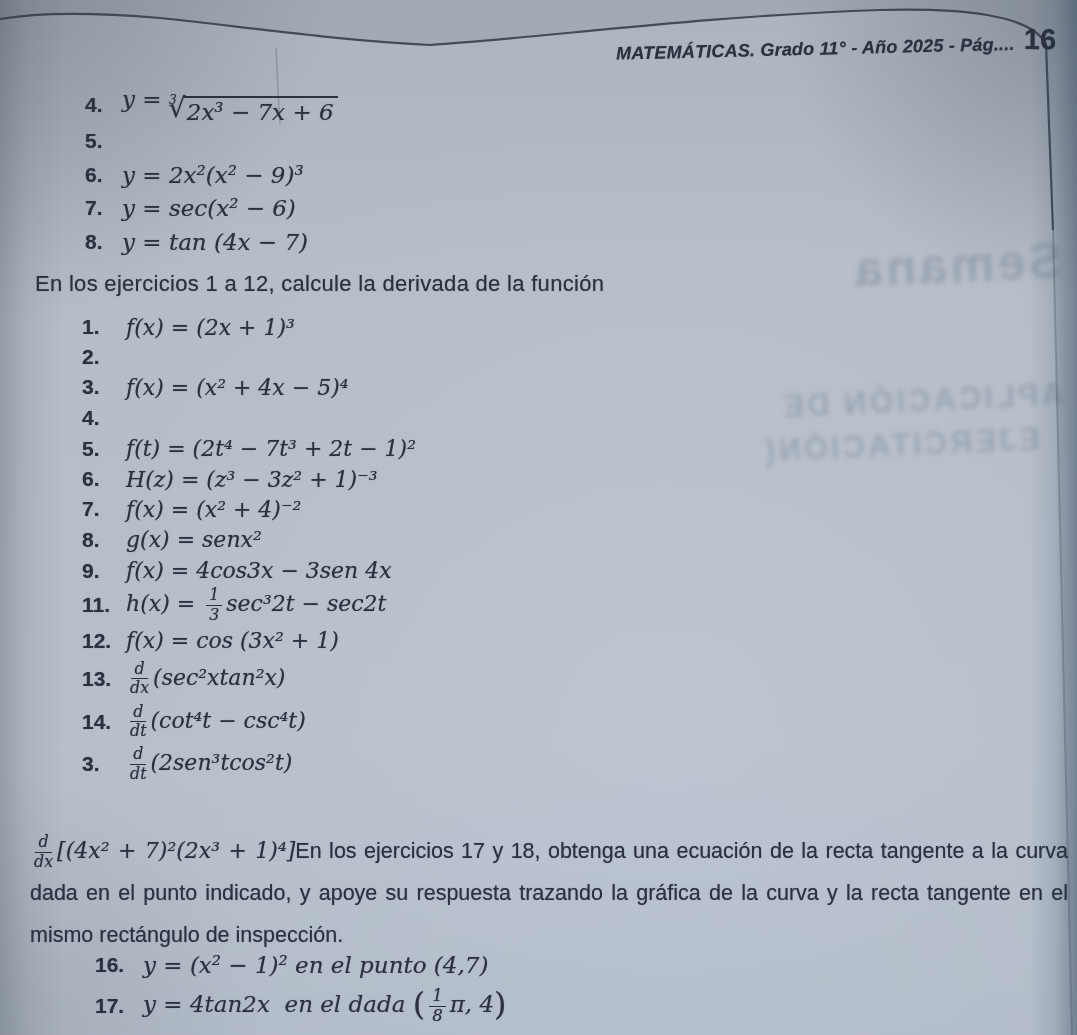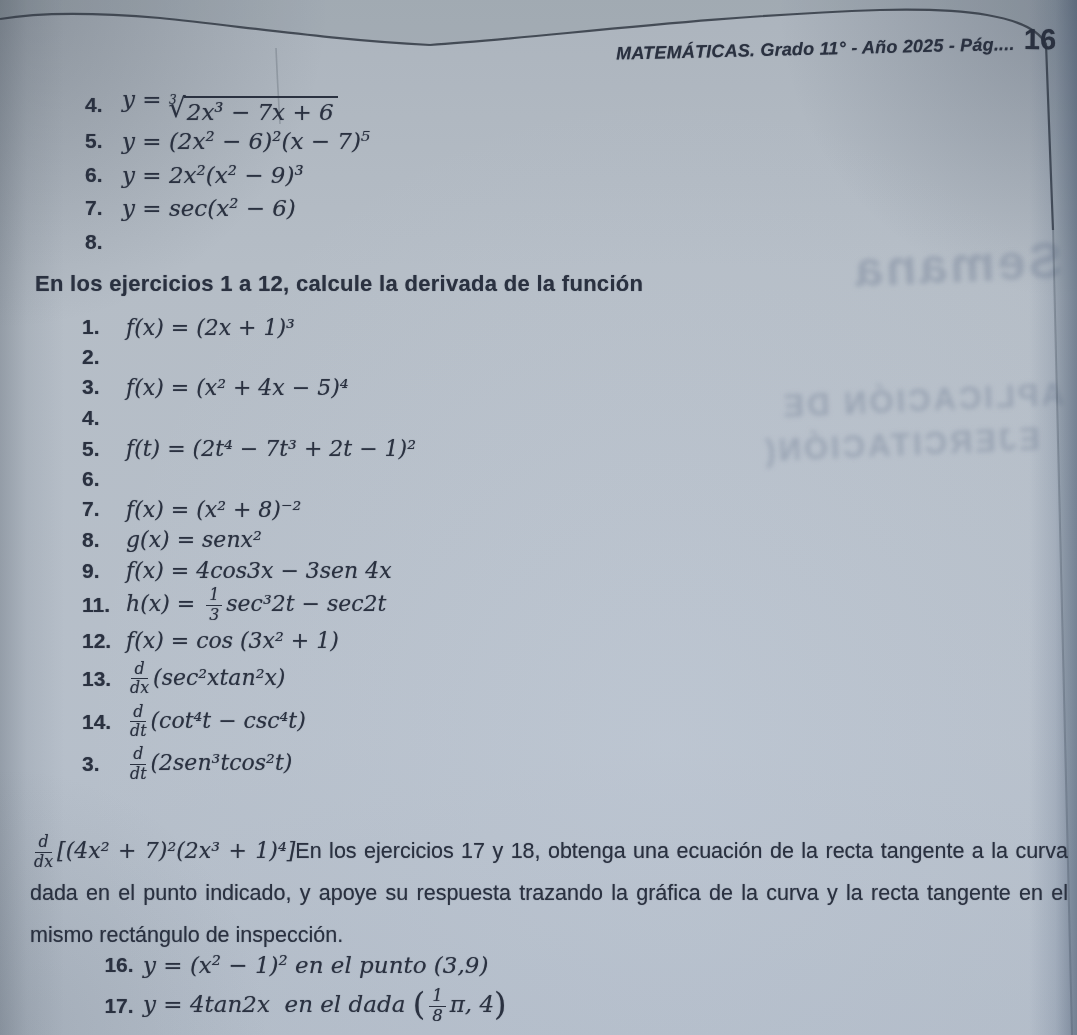--- a/index.html
+++ b/index.html
@@ -66,21 +66,21 @@
   }
 
   .row{display:flex;align-items:center;}
 
   .list-top{position:absolute;left:85px;top:86px;}
   .list-top .row{font-size:23px;}
   .list-top .num{width:37px;font-size:21px;}
   .ht38{height:38px}.ht34{height:34px}.ht33{height:33px}
 
   .heading{
-    position:absolute;left:35px;top:271px;font-size:22px;letter-spacing:.3px;font-weight:bold;
+    position:absolute;left:35px;top:271px;font-size:22px;letter-spacing:.3px;
   }
 
   .list-main{position:absolute;left:82px;top:312px;}
   .list-main .row{font-size:22px;}
   .list-main .num{width:44px;font-size:21px;}
   .h30{height:30px}.h31{height:31px}.h33{height:33px}.h38{height:38px}.h43{height:43px}.h42{height:42px}
 
   .frac{
     display:inline-flex;flex-direction:column;align-items:center;
     vertical-align:middle;line-height:1.02;font-size:.72em;
@@ -95,21 +95,21 @@
   .rad-body{border-top:2.2px solid #2a3140;margin-left:-2px;padding:1px 4px 0 3px;}
 
   .para{
     position:absolute;left:30px;top:830px;width:1038px;
     font-size:21.5px;line-height:42px;text-align:justify;
     pointer-events:none;
   }
   .para .inline-math{font-size:22px;}
 
   .list-bottom{position:absolute;left:95px;top:948px;}
-  .list-bottom .row{font-size:23px;text-align:center;}
+  .list-bottom .row{font-size:23px;}
   .list-bottom .num{width:48px;font-size:21px;}
   .hb34{height:34px}.hb48{height:48px}
   .bigp{font-size:32px;font-style:normal;line-height:0;vertical-align:-3px;}
 </style>
 </head>
 <body>
 
 <div class="page"></div>
 
 <svg class="edges" width="1077" height="1035" viewBox="0 0 1077 1035">
@@ -133,32 +133,32 @@
     <span class="pageno">16</span>
   </div>
 
   <div class="list-top ink">
     <div class="row ht38">
       <span class="num">4.</span>
       <span class="math"><span>y = </span><span class="rad"><span class="rad-idx">3</span><span class="rad-sign">√</span><span class="rad-body">2x³ − 7x + 6</span></span></span>
     </div>
     <div class="row ht34">
       <span class="num">5.</span>
-      <span class="math">y = (2x² − 6)²(x − 7)⁵</span>
     </div>
     <div class="row ht33">
       <span class="num">6.</span>
       <span class="math">y = 2x²(x² − 9)³</span>
     </div>
     <div class="row ht34">
       <span class="num">7.</span>
       <span class="math">y = sec(x² − 6)</span>
     </div>
     <div class="row ht33">
       <span class="num">8.</span>
+      <span class="math">y = tan (4x − 7)</span>
     </div>
   </div>
 
   <div class="heading ink">En los ejercicios 1 a 12, calcule la derivada de la función</div>
 
   <div class="list-main ink">
     <div class="row h30">
       <span class="num">1.</span>
       <span class="math">f(x) = (2x + 1)³</span>
     </div>
@@ -171,24 +171,25 @@
     </div>
     <div class="row h31">
       <span class="num">4.</span>
     </div>
     <div class="row h31">
       <span class="num">5.</span>
       <span class="math">f(t) = (2t⁴ − 7t³ + 2t − 1)²</span>
     </div>
     <div class="row h30">
       <span class="num">6.</span>
+      <span class="math">H(z) = (z³ − 3z² + 1)⁻³</span>
     </div>
     <div class="row h30">
       <span class="num">7.</span>
-      <span class="math">f(x) = (x² + 8)⁻²</span>
+      <span class="math">f(x) = (x² + 4)⁻²</span>
     </div>
     <div class="row h31">
       <span class="num">8.</span>
       <span class="math">g(x) = senx²</span>
     </div>
     <div class="row h31">
       <span class="num">9.</span>
       <span class="math">f(x) = 4cos3x − 3sen 4x</span>
     </div>
     <div class="row h38">
@@ -211,21 +212,21 @@
       <span class="num">3.</span>
       <span class="math"><span class="frac"><span class="fnum">d</span><span class="fden">dt</span></span><span>(2sen³tcos²t)</span></span>
     </div>
   </div>
 
   <div class="para ink"><span class="math inline-math"><span class="frac"><span class="fnum">d</span><span class="fden">dx</span></span><span>[(4x² + 7)²(2x³ + 1)⁴]</span></span><span>En los ejercicios 17 y 18, obtenga una ecuación de la recta tangente a la curva dada en el punto indicado, y apoye su respuesta trazando la gráfica de la curva y la recta tangente en el mismo rectángulo de inspección.</span></div>
 
   <div class="list-bottom ink">
     <div class="row hb34">
       <span class="num">16.</span>
-      <span class="math">y = (x² − 1)² en el punto (3,9)</span>
+      <span class="math">y = (x² − 1)² en el punto (4,7)</span>
     </div>
     <div class="row hb48">
       <span class="num">17.</span>
       <span class="math"><span>y = 4tan2x  en el dada </span><span class="bigp">(</span><span class="frac"><span class="fnum">1</span><span class="fden">8</span></span><span>π, 4</span><span class="bigp">)</span></span>
     </div>
   </div>
 
 </div>
 
 </body></html>

